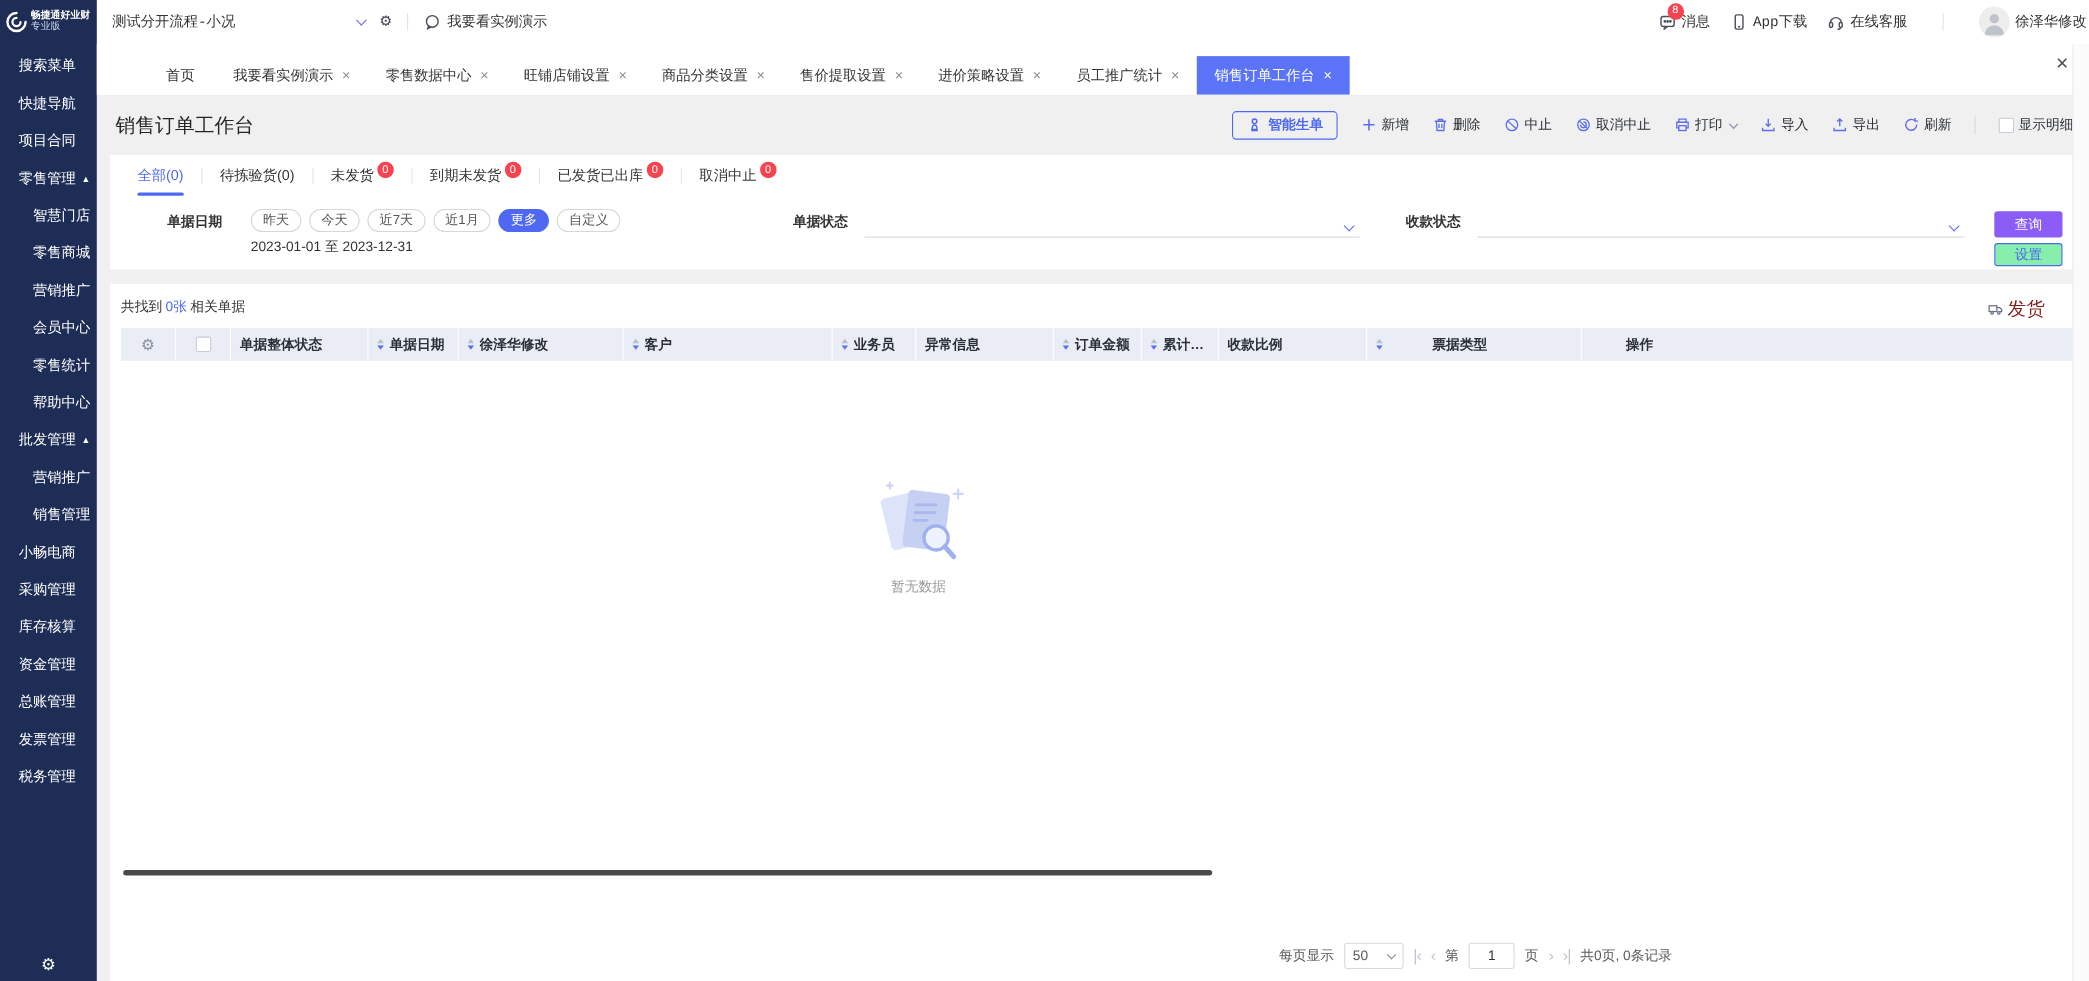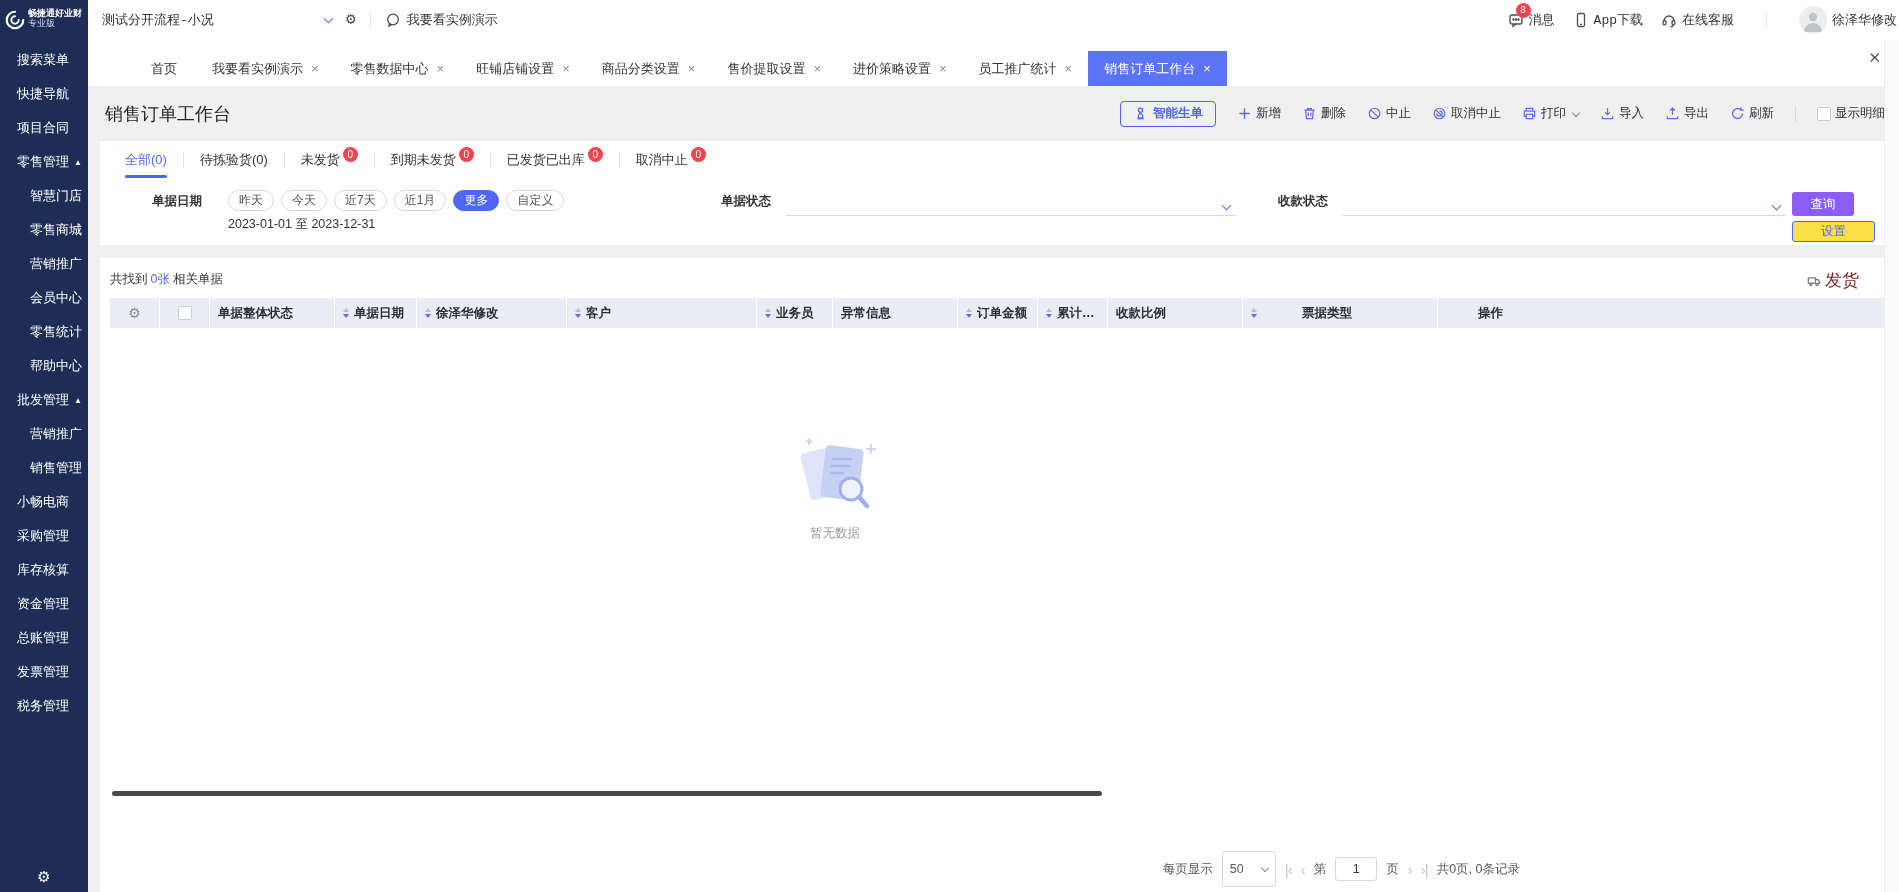--- a/index.html
+++ b/index.html
@@ -81,21 +81,21 @@
   .pill.solid { background:#4e68f2; border-color:#4e68f2; color:#fff; }
   .date-range { font-size:12.5px; color:#333; margin-top:5px; }
   .f-select-group { position:absolute; top:0; display:flex; }
   .f-status { left:621px; }
   .f-pay { left:1178px; }
   .f-select { display:flex; align-items:flex-end; border-bottom:1px solid #d9d9d9; height:26px; margin-left:15px; justify-content:flex-end; padding:0 6px 6px 0; cursor:pointer; }
   .f-status .f-select { width:450px; }
   .f-pay .f-select { width:443px; }
   .f-actions { position:absolute; right:12px; top:2px; display:flex; flex-direction:column; gap:5px; }
   .btn-primary { width:62px; height:24px; background:#8b5cf6; color:#fff; border:none; border-radius:3px; font-size:12.5px; cursor:pointer; font-family:inherit; }
-  .btn-outline { width:83px; height:21px; background:#fde047; color:#4e68f2; border:1px solid #4e68f2; border-radius:3px; font-size:12.5px; cursor:pointer; font-family:inherit; }
+  .btn-outline { width:62px; height:21px; background:#86efac; color:#4e68f2; border:1px solid #4e68f2; border-radius:3px; font-size:12.5px; cursor:pointer; font-family:inherit; }
   .expand-more { position:absolute; left:864px; top:77px; height:21px; display:flex; align-items:center; gap:5px; background:#f3f4f6; border-radius:3px; padding:0 10px; font-size:12px; color:#596066; cursor:pointer; }
 
   
   .table-card { flex:1; position:relative; display:flex; flex-direction:column; min-height:0; }
   .result-bar { padding:13px 10px 10px; font-size:12.5px; color:#333; position:relative; }
   .result-count { color:#4e68f2; margin:0 3px; }
   .ship-link { position:absolute; right:28px; top:11px; display:flex; align-items:center; gap:4px; font-size:17px; color:#7f1d1d; cursor:pointer; }
   .thead { display:flex; height:30px; margin:0 0 0 10px; width:1774px; background:#eaedf5; align-items:stretch; }
   .th { display:flex; align-items:center; padding:0 8px; font-size:12.5px; font-weight:bold; color:#2b2f36; border-right:1px solid rgba(255,255,255,.95); white-space:nowrap; overflow:hidden; }
   .th:nth-child(1){ width:50px; justify-content:center; }
@@ -119,21 +119,21 @@
   .th.sortable .th-sort { display:inline-flex; }
   .caret-up { width:0; height:0; border-left:3.5px solid transparent; border-right:3.5px solid transparent; border-bottom:4px solid #b9bfcc; }
   .caret-down { width:0; height:0; border-left:3.5px solid transparent; border-right:3.5px solid transparent; border-top:4px solid #5b6ef5; }
   .th-label { overflow:hidden; text-overflow:ellipsis; }
 
   .table-body { flex:1; position:relative; }
   .empty-zone { width:1450px; margin-left:10px; display:flex; flex-direction:column; align-items:center; padding-top:105px; }
   .empty-caption { font-size:12.5px; color:#999; margin-top:8px; }
   .hscroll-thumb { position:absolute; left:12px; bottom:50px; width:990px; height:5px; background:#4a4a4a; border-radius:3px; cursor:pointer; }
   .pager { height:46px; width:1460px; display:flex; align-items:center; justify-content:flex-end; gap:9px; padding-right:40px; font-size:12.5px; color:#595959; }
-  .pgsize { width:54px; height:36px; border:1px solid #d9d9d9; border-radius:3px; display:flex; align-items:center; justify-content:space-between; padding:0 7px; cursor:pointer; background:#fff; }
+  .pgsize { width:54px; height:24px; border:1px solid #d9d9d9; border-radius:3px; display:flex; align-items:center; justify-content:space-between; padding:0 7px; cursor:pointer; background:#fff; }
   .pgsize .chev { border-color:#8c8c8c; width:6px; height:6px; }
   .pg-nav { color:#c0c4cc; font-size:15px; line-height:1; cursor:pointer; letter-spacing:-1px; }
   .pg-input { width:42px; height:24px; border:1px solid #d9d9d9; border-radius:3px; text-align:center; font-size:12.5px; color:#333; font-family:inherit; }
 
   
   .v-strip { position:absolute; right:0; top:40px; bottom:0; width:15px; background:#fbfbfb; border-left:1px solid #ececec; z-index:40; }
 </style>
 </head>
 <body>
 

